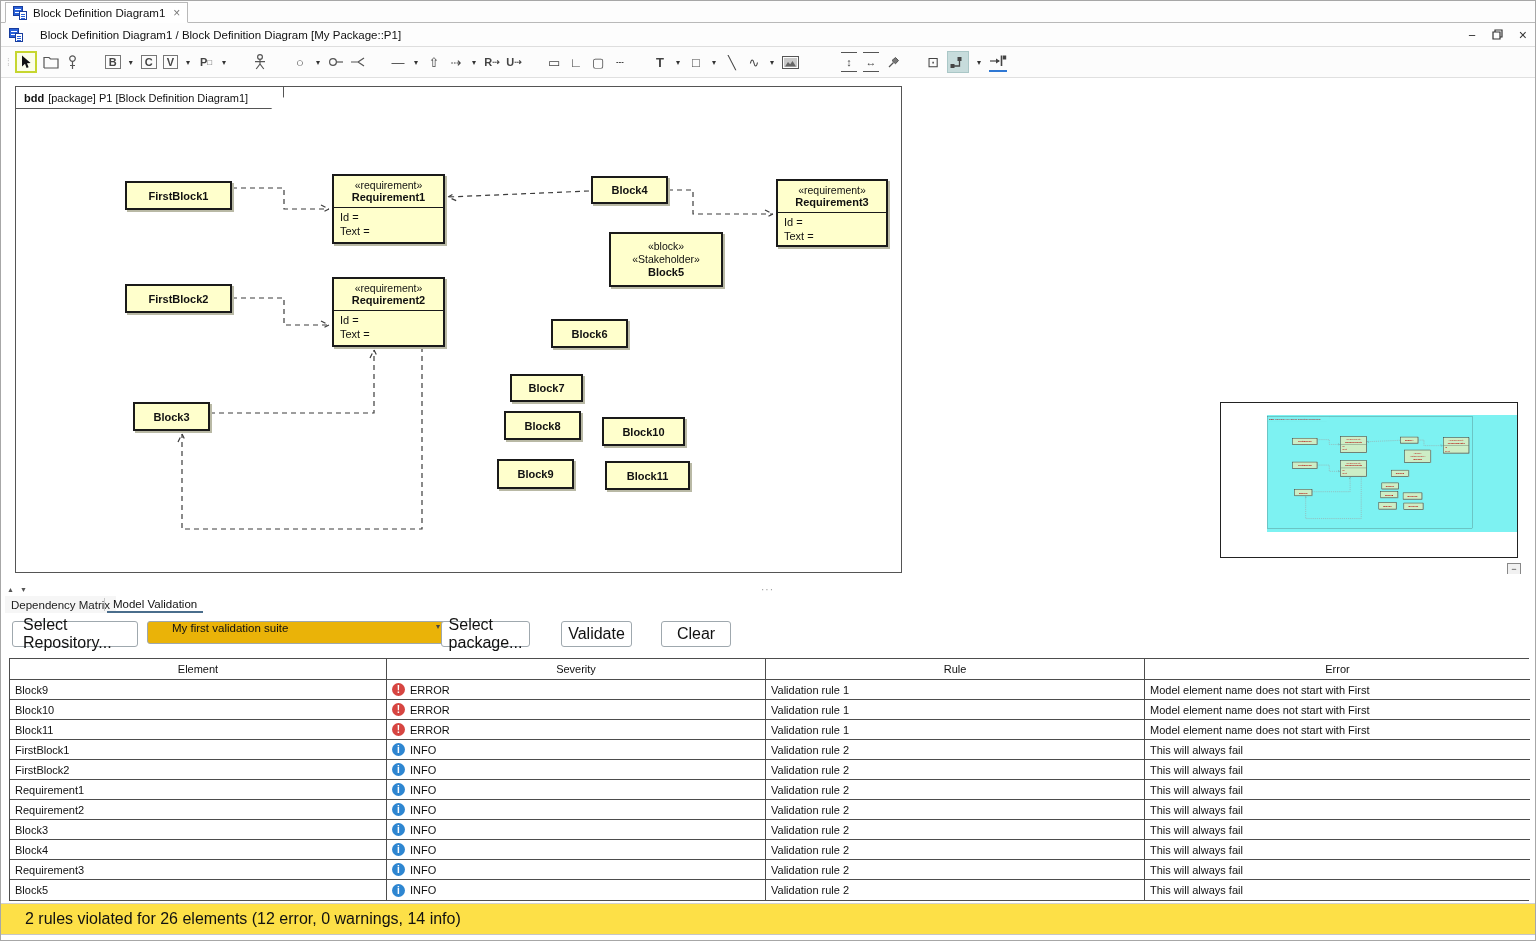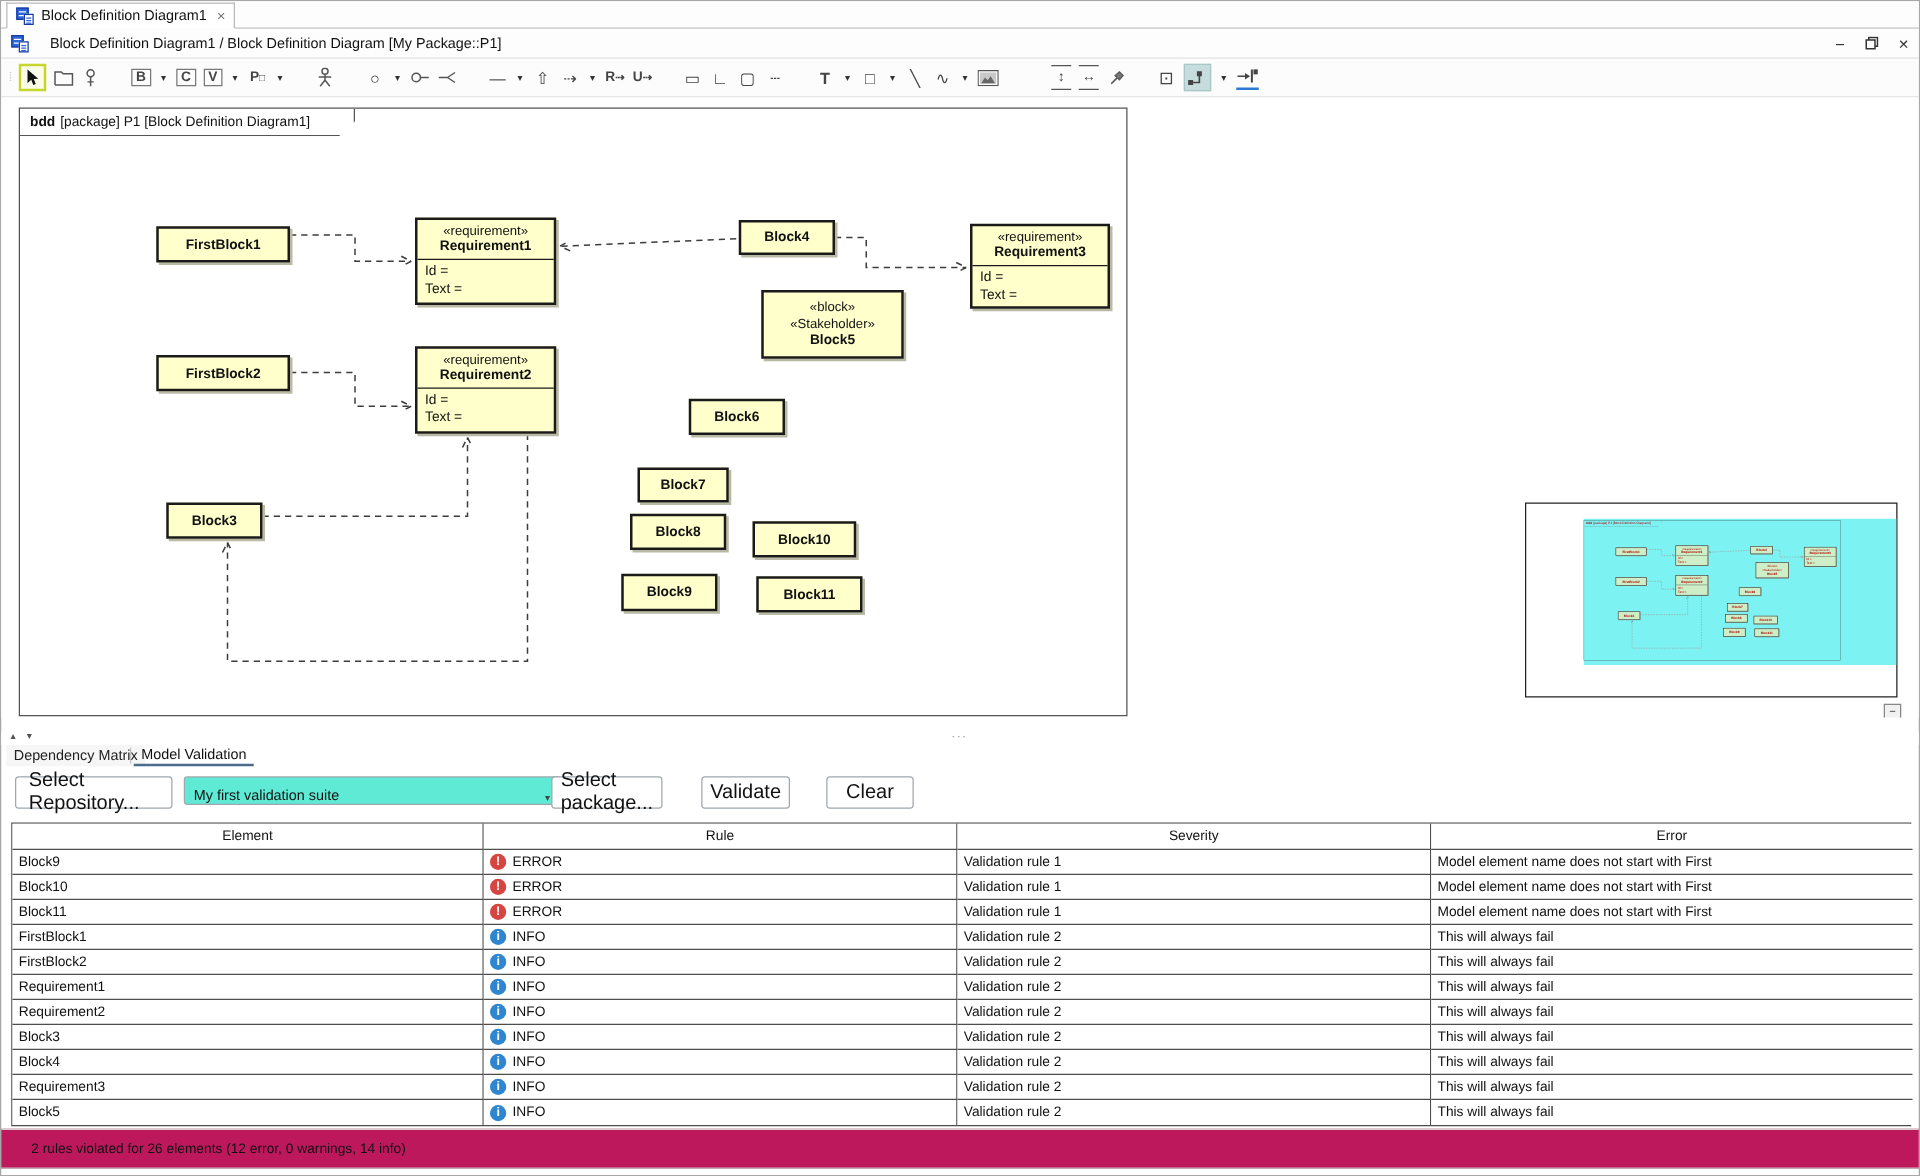--- a/index.html
+++ b/index.html
@@ -81,37 +81,37 @@
   .btabs { position:absolute; left:0; top:595px; width:100%; height:18px; font-size:11.5px; }
   .btab { position:absolute; top:0; height:17px; display:flex; align-items:center; padding:0 6px; }
   .btab.inactive { left:4px; color:#222; background:#f6f6f6; }
   .btab.active { left:106px; border-bottom:2px solid #4a6d8c; }
   .btab-sep { position:absolute; left:103px; top:2px; width:1px; height:13px; background:#c4c4c4; }
 
   
   .vcontrols { position:absolute; left:0; top:618px; width:100%; height:30px; }
   .btn { position:absolute; top:2px; height:23px; background:#fff; border:1px solid #9fa8ae; border-radius:3px;
          display:flex; align-items:center; justify-content:center; font-size:16px; padding:12px 10px; }
-  .combo { position:absolute; top:2px; height:23px; background:#5eead4; border:1px solid #9fa8ae; border-radius:3px;
-           display:flex; align-items:flex-end; font-size:11.5px; padding:0 7px; }
+  .combo { position:absolute; top:2px; height:23px; background:#eab308; border:1px solid #9fa8ae; border-radius:3px;
+           display:flex; align-items:flex-start; font-size:11.5px; padding:0 24px; }
   .combo .carr { position:absolute; right:8px; font-size:8px; color:#444; }
 
   
   .vtable { position:absolute; left:8px; top:657px; width:1520px; border:1px solid #4d4d4d; font-size:11px; }
   .t-row { display:grid; grid-template-columns:377px 379px 379px 385px; }
   .t-row > div { border-right:1px solid #4d4d4d; border-bottom:1px solid #4d4d4d; height:20px; display:flex; align-items:center; padding:0 5px; background:#fff; overflow:hidden; white-space:nowrap; }
   .t-row > div:last-child { border-right:none; }
   .t-head > div { height:21px; justify-content:center; background:#fff; }
   .t-row:last-child > div { border-bottom:none; }
   .sev-ico { width:13px; height:13px; border-radius:50%; color:#fff; font-size:10px; font-weight:bold; display:flex; align-items:center; justify-content:center; margin-right:5px; flex:0 0 13px; line-height:13px; }
   .sev-ico.error { background:#d64541; }
   .sev-ico.info { background:#2e86d1; }
 
   
-  .statusbar { position:absolute; left:0; top:902px; width:100%; height:32px; background:#be185d; border-top:1px solid #d0d0d0; border-bottom:1px solid #c6c6c6; display:flex; align-items:center; padding-left:24px; font-size:11px; }
+  .statusbar { position:absolute; left:0; top:902px; width:100%; height:32px; background:#fde047; border-top:1px solid #d0d0d0; border-bottom:1px solid #c6c6c6; display:flex; align-items:center; padding-left:24px; font-size:16px; }
 </style>
 </head>
 <body>
 
 <div class="app">
 
   <div class="doc-tabbar">
     <div class="doc-tab">
       <span class="bdd-ico">
         <span class="big">
@@ -484,22 +484,22 @@
       <span class="carr">▾</span>
     </div>
     <div class="btn" style="left:440px;width:89px">Select package...</div>
     <div class="btn" style="left:560px;width:71px">Validate</div>
     <div class="btn" style="left:660px;width:70px">Clear</div>
   </div>
 
   <div class="vtable">
     <div class="t-row t-head">
       <div>Element</div>
+      <div>Severity</div>
       <div>Rule</div>
-      <div>Severity</div>
       <div>Error</div>
     </div>
 
     <div class="t-row">
       <div>Block9</div>
       <div>
           <span class="sev-ico error">!</span>
           <span>ERROR</span>
         </div>
       <div>Validation rule 1</div>

